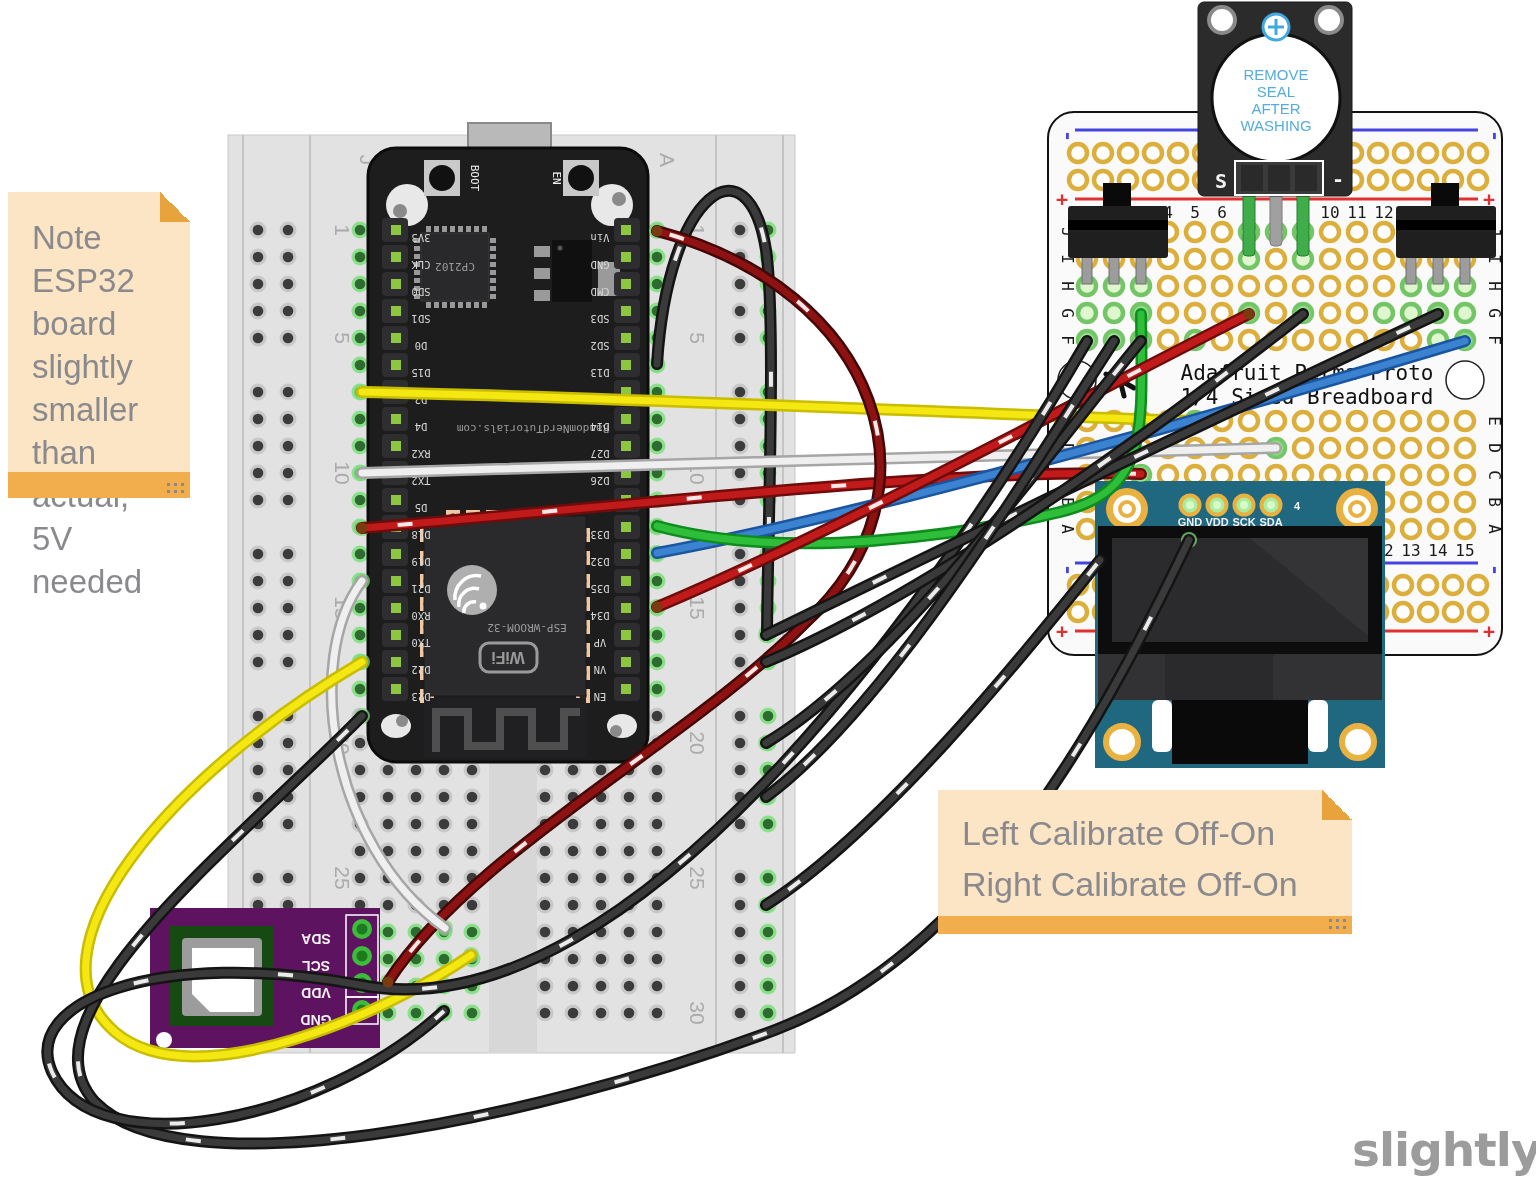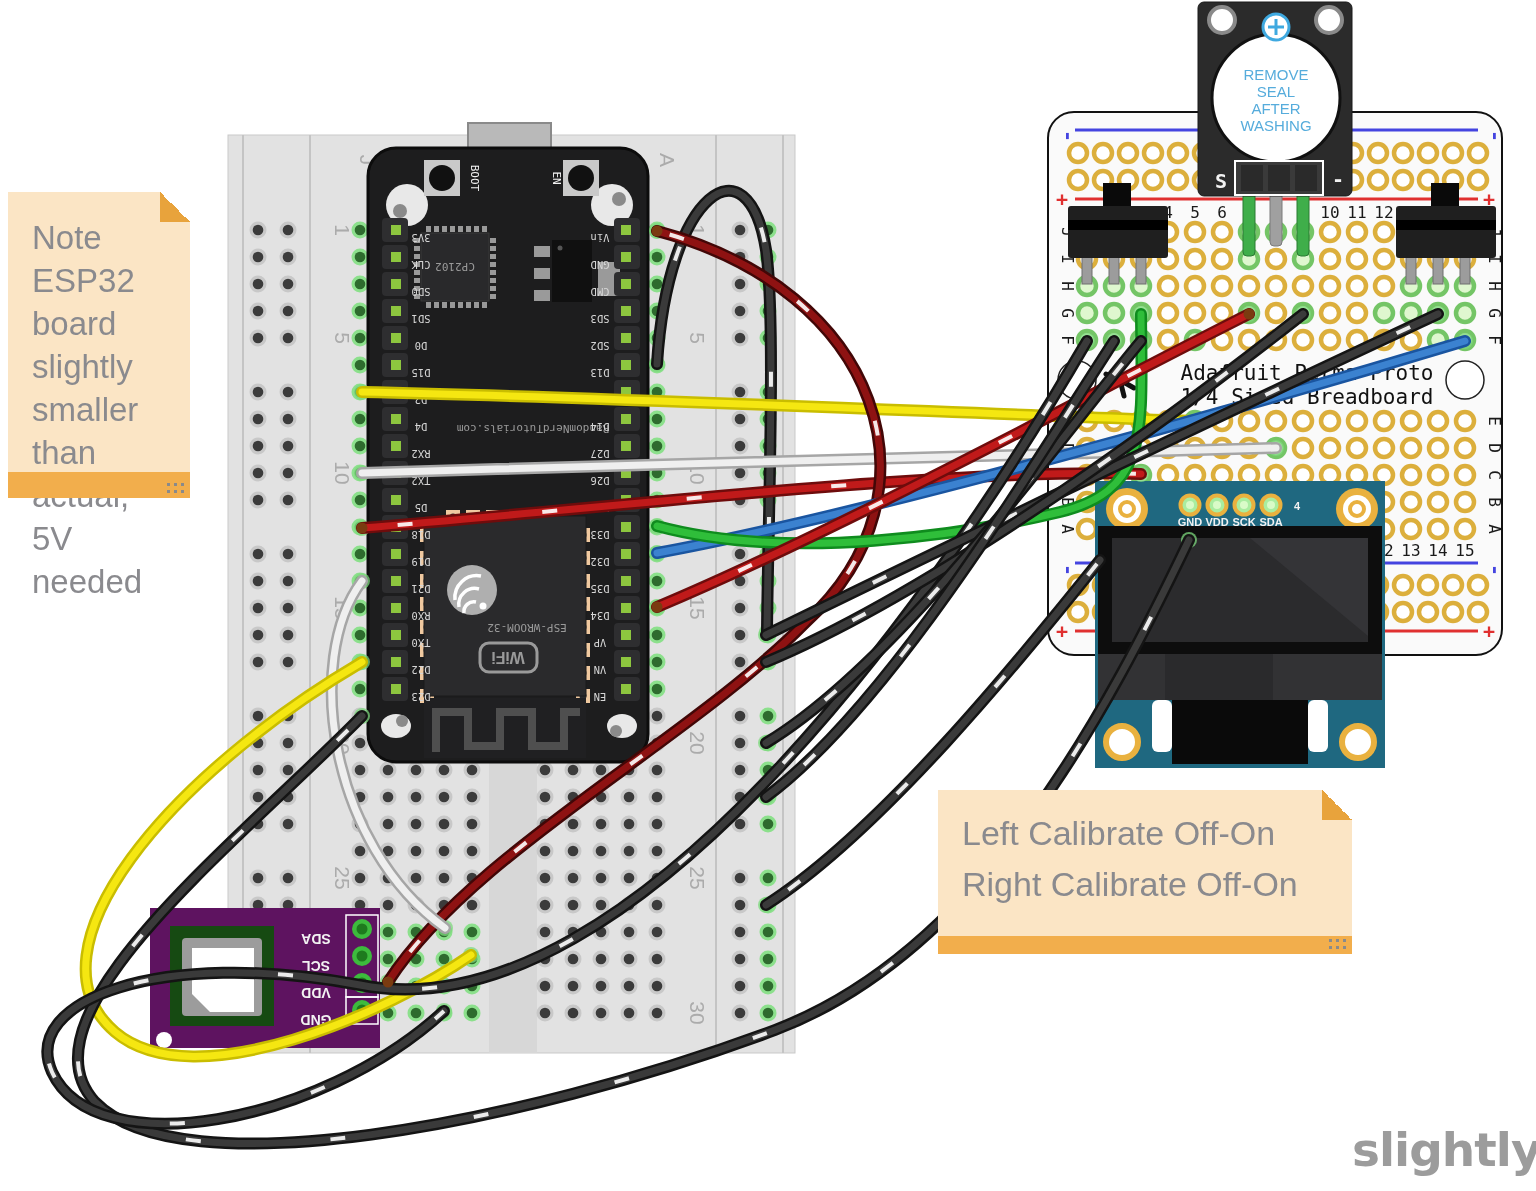--- a/index.html
+++ b/index.html
@@ -24,21 +24,21 @@
   .note{position:absolute;background:#FBE5C5;color:#8A8A8E;box-sizing:border-box;}
   .note .note-text{display:block;white-space:pre-line;}
   .note .fold{position:absolute;top:0;right:0;width:30px;height:30px;
       background:linear-gradient(225deg,#ffffff 0 50%,#E8A33C 50% 100%);}
   .note .bar{position:absolute;left:0;right:0;bottom:0;background:#F2AE4C;}
   .note .dots{position:absolute;right:4px;bottom:3px;width:21px;height:14px;
       background:radial-gradient(circle,#8a8a8a 1.6px,transparent 1.9px);background-size:7px 7px;}
   #note1{left:8px;top:192px;width:182px;height:306px;padding:24px 4px 0 24px;
       font:33px/43px "Liberation Sans",sans-serif;}
   #note1 .bar{height:26px;}
-  #note2{left:938px;top:790px;width:414px;height:164px;padding:18px 0 0 24px;
+  #note2{left:938px;top:790px;width:414px;height:144px;padding:18px 0 0 24px;
       font:34px/51px "Liberation Sans",sans-serif;}
   #note2 .bar{height:18px;}
   .fritzing{position:absolute;left:1352px;top:1122px;width:184px;color:#9C9C9C;
       font:bold 47px "DejaVu Sans",sans-serif;letter-spacing:-1px;}
 </style>
 </head>
 <body>
 
 <div id="stage">
 

